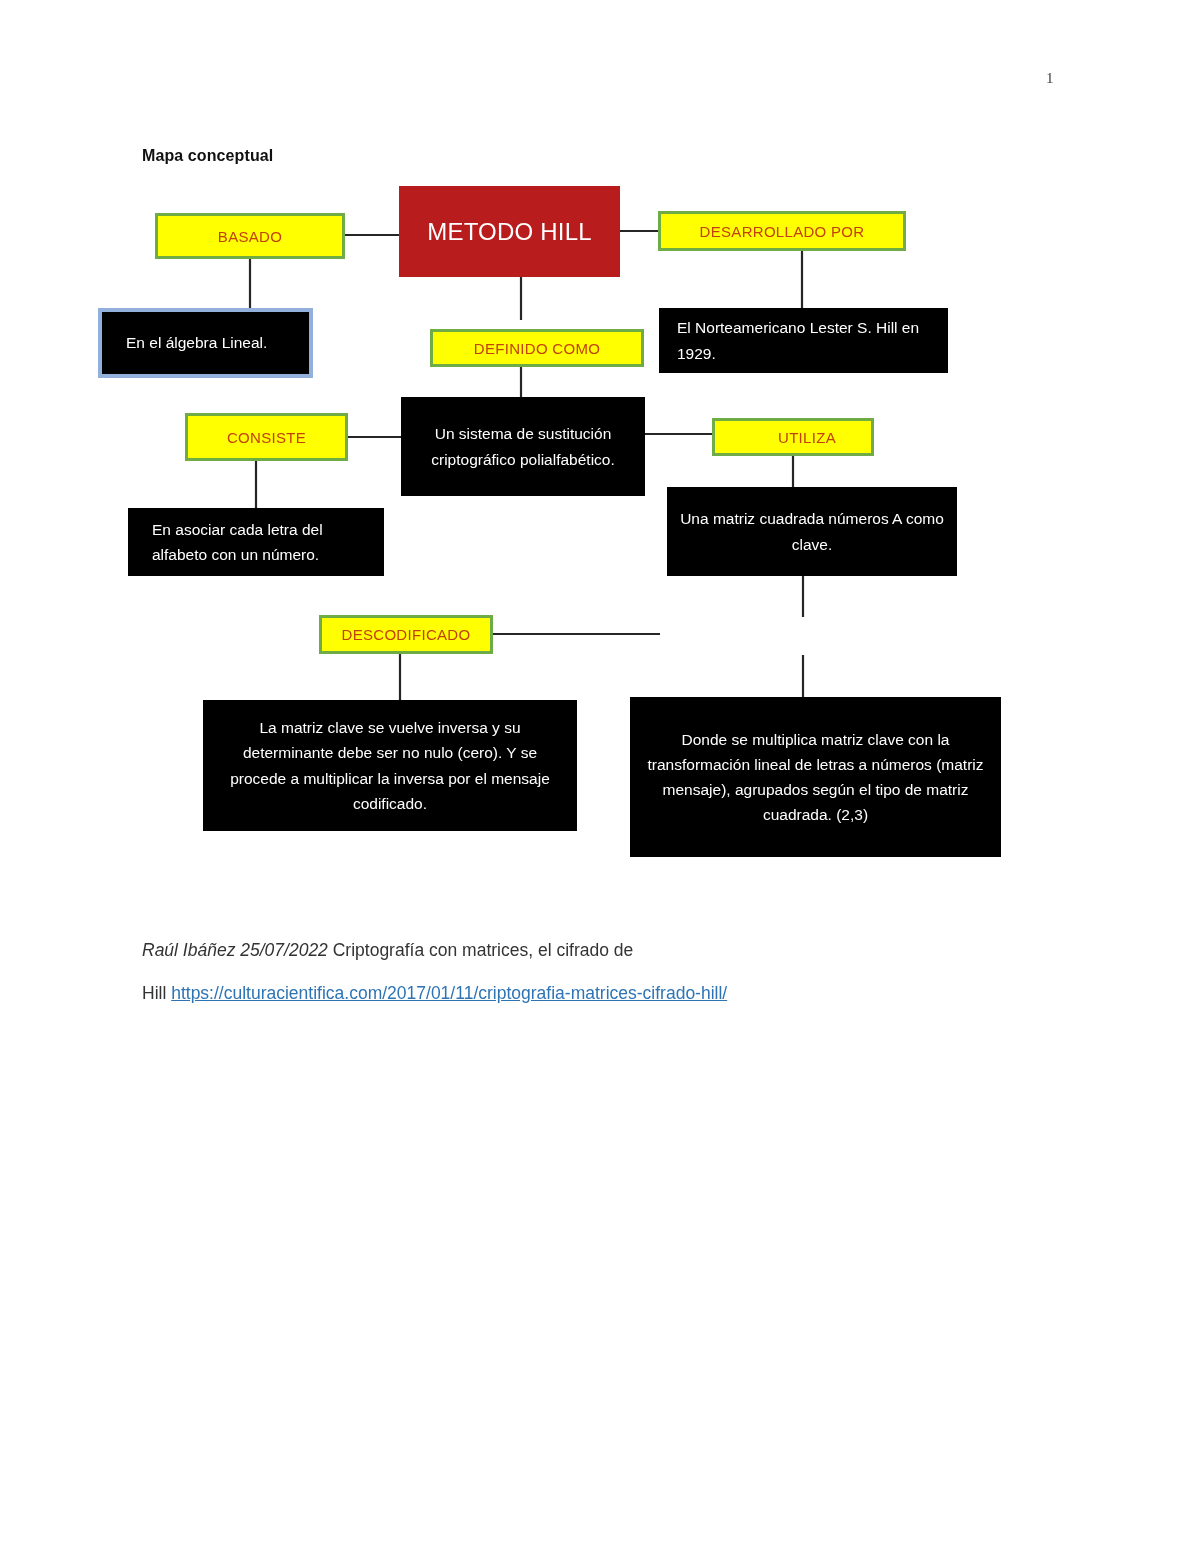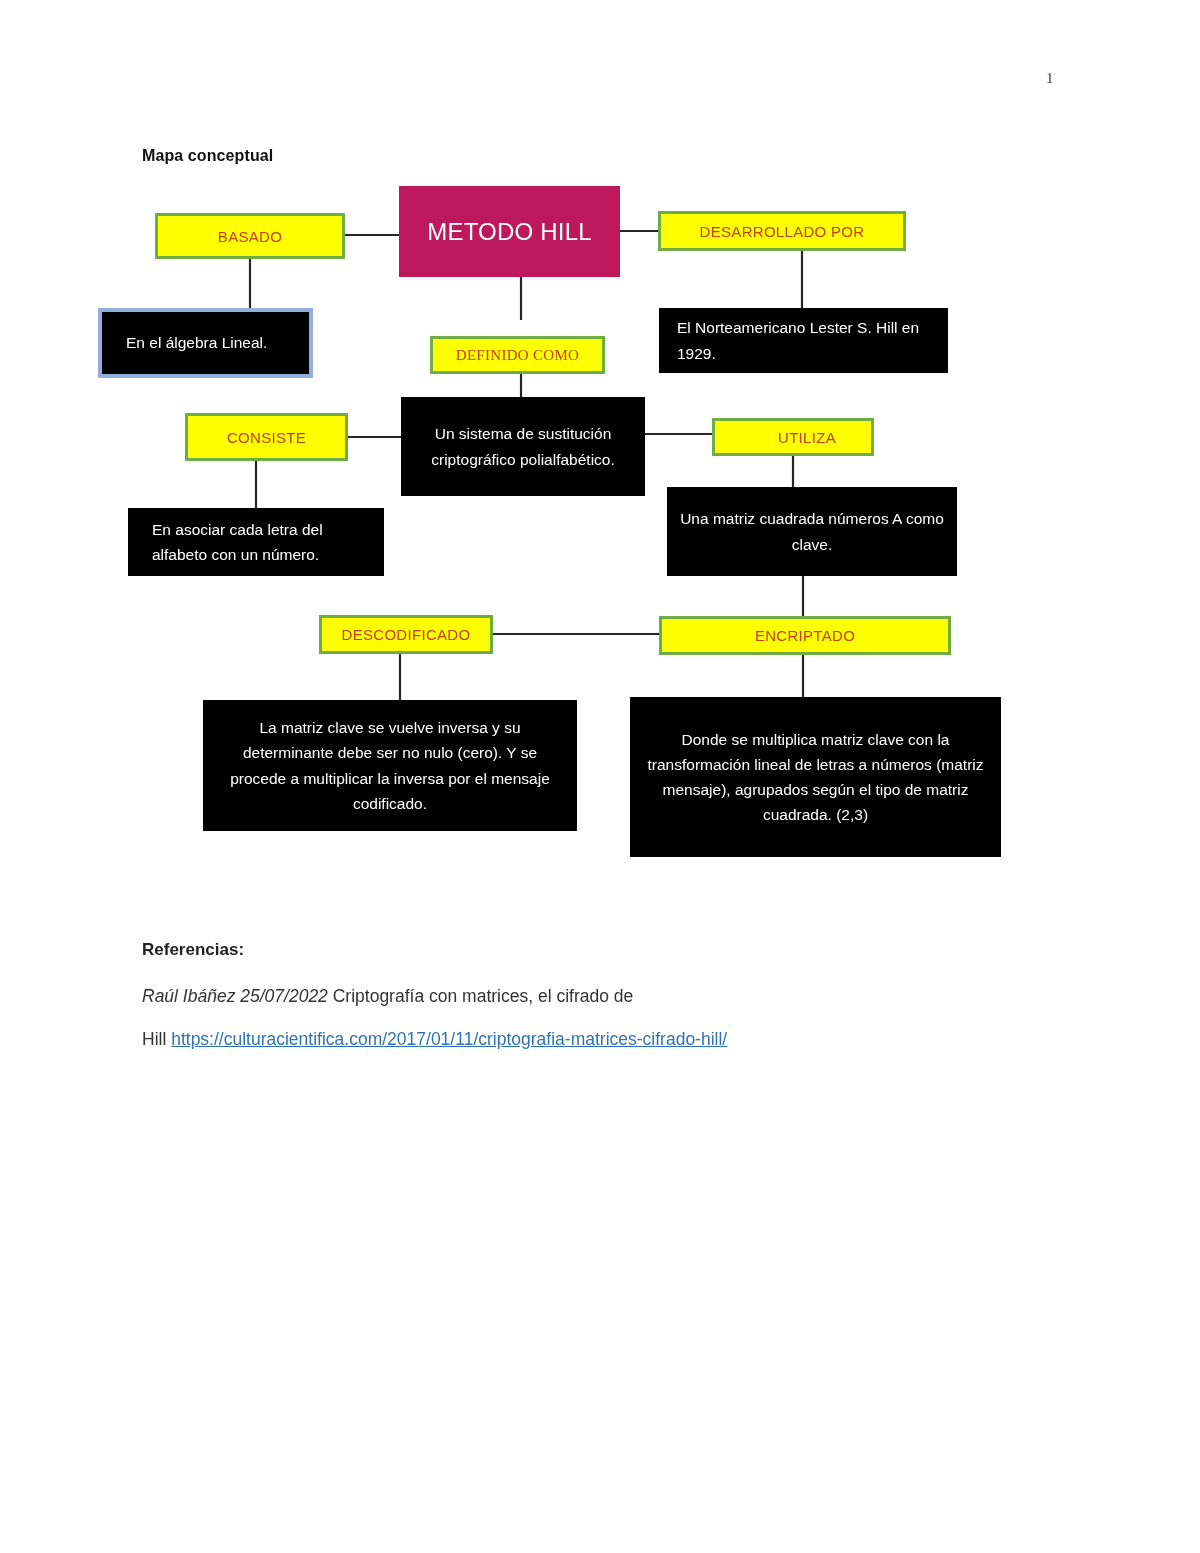--- a/index.html
+++ b/index.html
@@ -69,21 +69,21 @@
     z-index: 3;
   }
   .node .txt {
     display: block;
     width: 100%;
     white-space: pre-line;
   }
 
   
   .node-black {
-    background: #be185d;
+    background: #b91c1c;
     color: #ffffff;
     font-size: 24px;
     letter-spacing: 0.2px;
   }
 
   
   .node-yellow {
     background: #FFFF00;
     border: 3px solid #6FAC46;
     color: #c2410c;
@@ -184,21 +184,21 @@
     </div>
 
     <div class="node node-yellow" style="left:658px; top:211px; width:248px; height:40px;">
       <span class="txt">DESARROLLADO POR</span>
     </div>
 
     <div class="node node-blue framed" style="left:98px; top:308px; width:215px; height:70px; justify-content:flex-start; text-align:left;">
       <span class="txt" style="text-align:left; padding-left:14px;">En el álgebra Lineal.</span>
     </div>
 
-    <div class="node node-yellow" style="left:430px; top:336px; width:175px; height:38px;font-family:Liberation Serif, serif;">
+    <div class="node node-yellow" style="left:430px; top:329px; width:214px; height:38px;">
       <span class="txt">DEFINIDO COMO</span>
     </div>
 
     <div class="node node-blue" style="left:659px; top:308px; width:289px; height:65px; justify-content:flex-start;">
       <span class="txt" style="text-align:left; padding-left:8px;">El Norteamericano Lester S. Hill en 1929.</span>
     </div>
 
     <div class="node node-yellow" style="left:185px; top:413px; width:163px; height:48px;">
       <span class="txt">CONSISTE</span>
     </div>
@@ -216,36 +216,32 @@
     </div>
 
     <div class="node node-blue" style="left:667px; top:487px; width:290px; height:89px;">
       <span class="txt">Una matriz cuadrada números A como clave.</span>
     </div>
 
     <div class="node node-yellow" style="left:319px; top:615px; width:174px; height:39px;">
       <span class="txt">DESCODIFICADO</span>
     </div>
 
-    <div class="node node-yellow" style="left:659px; top:616px; width:292px; height:39px;">
-      <span class="txt">ENCRIPTADO</span>
-    </div>
 
     <div class="node node-blue" style="left:203px; top:700px; width:374px; height:131px;">
       <span class="txt">La matriz clave se vuelve inversa y su determinante debe ser no nulo (cero). Y se procede a multiplicar la inversa por el mensaje codificado.</span>
     </div>
 
     <div class="node node-blue" style="left:630px; top:697px; width:371px; height:160px;">
       <span class="txt">Donde se multiplica matriz clave con la transformación lineal de letras a números (matriz mensaje), agrupados según el tipo de matriz cuadrada. (2,3)</span>
     </div>
 
   </div>
 
   <div class="refs">
-    <div class="refs-title">Referencias:</div>
     <div class="refs-line">
       <span class="refs-cite">Raúl Ibáñez 25/07/2022</span><span> Criptografía con matrices, el cifrado de</span>
     </div>
     <div class="refs-line">
       <span>Hill </span><a class="refs-link" href="#">https://culturacientifica.com/2017/01/11/criptografia-matrices-cifrado-hill/</a>
     </div>
   </div>
 
 </div>
 

